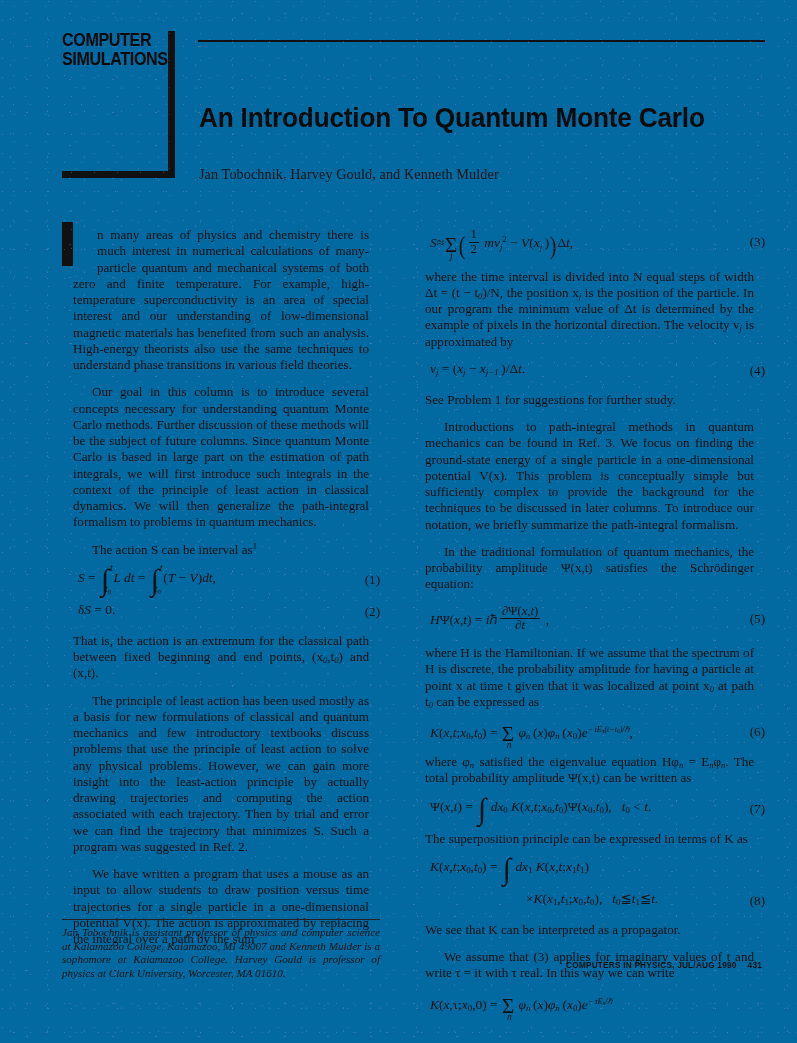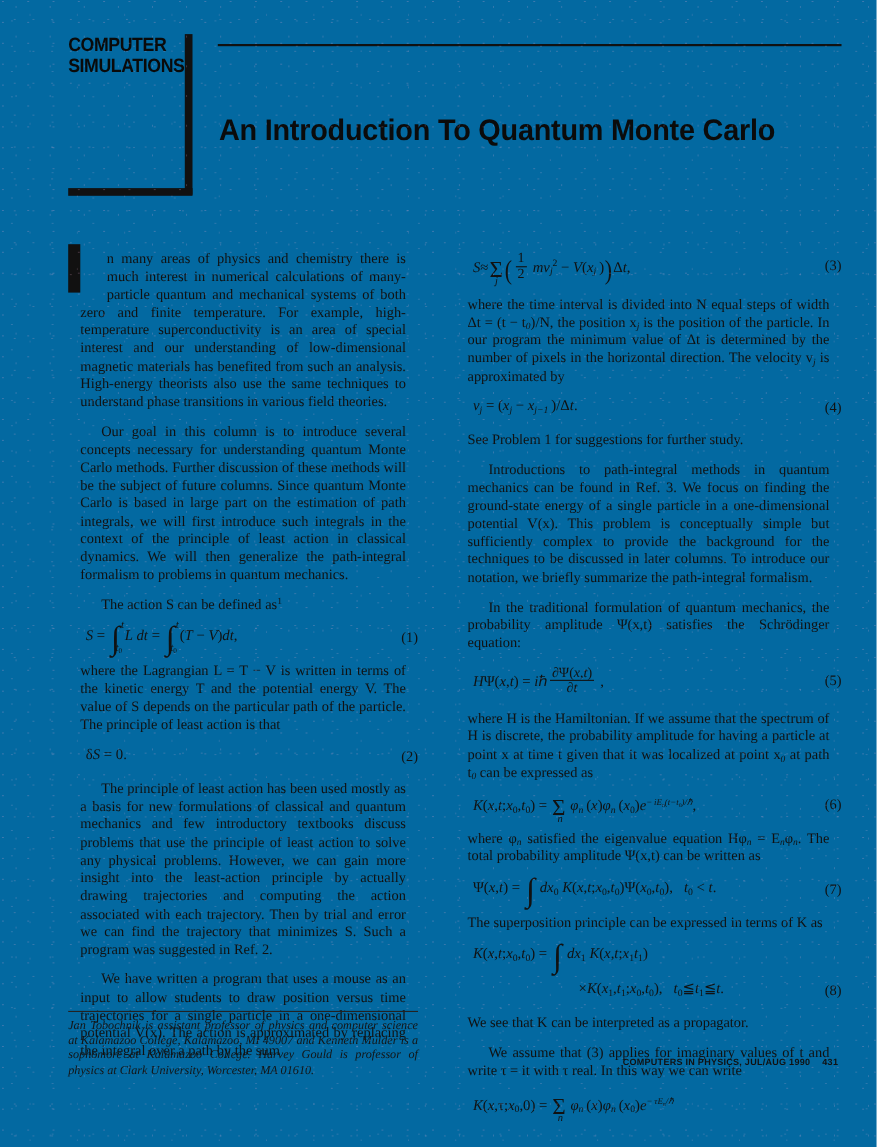--- a/index.html
+++ b/index.html
@@ -271,56 +271,57 @@
 
   <div class="kicker">
     <div>COMPUTER</div>
     <div>SIMULATIONS</div>
   </div>
   <div class="rule-top"></div>
   <div class="bracket-v"></div>
   <div class="bracket-h"></div>
 
   <div class="headline">An Introduction To Quantum Monte Carlo</div>
+  <div class="byline">Jan Tobochnik, Harvey Gould, and Kenneth Mulder</div>
 
   <div class="dropcap-bar"></div>
   <div class="col col-left">
 
     <p class="lead"><span>n many areas of physics and chemistry there is much interest in numerical calculations of many-particle quantum and mechanical systems of both zero and finite temperature. For example, high-temperature superconductivity is an area of special interest and our understanding of low-dimensional magnetic materials has benefited from such an analysis. High-energy theorists also use the same techniques to understand phase transitions in various field theories.</span></p>
 
     <p class="indent"><span>Our goal in this column is to introduce several concepts necessary for understanding quantum Monte Carlo methods. Further discussion of these methods will be the subject of future columns. Since quantum Monte Carlo is based in large part on the estimation of path integrals, we will first introduce such integrals in the context of the principle of least action in classical dynamics. We will then generalize the path-integral formalism to problems in quantum mechanics.</span></p>
 
-    <p class="indent"><span>The action S can be defined as</span><sup class="sup-up">1</sup></p>
+    <p class="indent"><span>The action S can be interval as</span><sup class="sup-up">1</sup></p>
 
     <div class="eq tall">
       <span class="body"><span class="mi">S</span> = <span class="intgrl">∫<span class="lim-t">t</span><span class="lim-b">t<sub class="sub-up">0</sub></span></span><span class="mi">&nbsp;L dt</span> = <span class="intgrl">∫<span class="lim-t">t</span><span class="lim-b">t<sub class="sub-up">0</sub></span></span>&nbsp;(<span class="mi">T</span> − <span class="mi">V</span>)<span class="mi">dt</span>,</span>
       <span class="tag">(1)</span>
     </div>
 
-    <p><span>where the Lagrangian L = T − V is written in terms of the kinetic energy T and the potential energy V. The value of S depends on the particular path of the particle. The principle of least action is that</span></p>
 
     <div class="eq">
       <span class="body">δ<span class="mi">S</span> = 0.</span>
       <span class="tag">(2)</span>
     </div>
 
+    <p><span>That is, the action is an extremum for the classical path between fixed beginning and end points, (x</span><sub>0</sub><span>,t</span><sub>0</sub><span>) and (x,t).</span></p>
 
     <p class="indent"><span>The principle of least action has been used mostly as a basis for new formulations of classical and quantum mechanics and few introductory textbooks discuss problems that use the principle of least action to solve any physical problems. However, we can gain more insight into the least-action principle by actually drawing trajectories and computing the action associated with each trajectory. Then by trial and error we can find the trajectory that minimizes S. Such a program was suggested in Ref. 2.</span></p>
 
     <p class="indent"><span>We have written a program that uses a mouse as an input to allow students to draw position versus time trajectories for a single particle in a one-dimensional potential V(x). The action is approximated by replacing the integral over a path by the sum</span></p>
   </div>
 
   <div class="col col-right">
 
     <div class="eq tall">
       <span class="body"><span class="mi">S</span>≈<span class="sigma">Σ<span class="lim-b">j</span></span><span class="paren-big">(</span><span class="frac"><span class="num">1</span><span class="den">2</span></span><span class="mi">&nbsp;mv</span><sub>j</sub><sup class="sup-up">2</sup> − <span class="mi">V</span>(<span class="mi">x</span><sub>j</sub> )<span class="paren-big">)</span>Δ<span class="mi">t</span>,</span>
       <span class="tag">(3)</span>
     </div>
 
-    <p><span>where the time interval is divided into N equal steps of width Δt = (t − t</span><sub>0</sub><span>)/N, the position x</span><sub>j</sub><span> is the position of the particle. In our program the minimum value of Δt is determined by the number of pixels in the horizontal direction. The velocity v</span><sub>j</sub><span> is approximated by</span></p>
+    <p><span>where the time interval is divided into N equal steps of width Δt = (t − t</span><sub>0</sub><span>)/N, the position x</span><sub>j</sub><span> is the position of the particle. In our program the minimum value of Δt is determined by the example of pixels in the horizontal direction. The velocity v</span><sub>j</sub><span> is approximated by</span></p>
 
     <div class="eq">
       <span class="body"><span class="mi">v</span><sub>j</sub> = (<span class="mi">x</span><sub>j</sub> − <span class="mi">x</span><sub>j−1</sub> )/Δ<span class="mi">t</span>.</span>
       <span class="tag">(4)</span>
     </div>
 
     <p><span>See Problem 1 for suggestions for further study.</span></p>
 
     <p class="indent"><span>Introductions to path-integral methods in quantum mechanics can be found in Ref. 3. We focus on finding the ground-state energy of a single particle in a one-dimensional potential V(x). This problem is conceptually simple but sufficiently complex to provide the background for the techniques to be discussed in later columns. To introduce our notation, we briefly summarize the path-integral formalism.</span></p>
 

